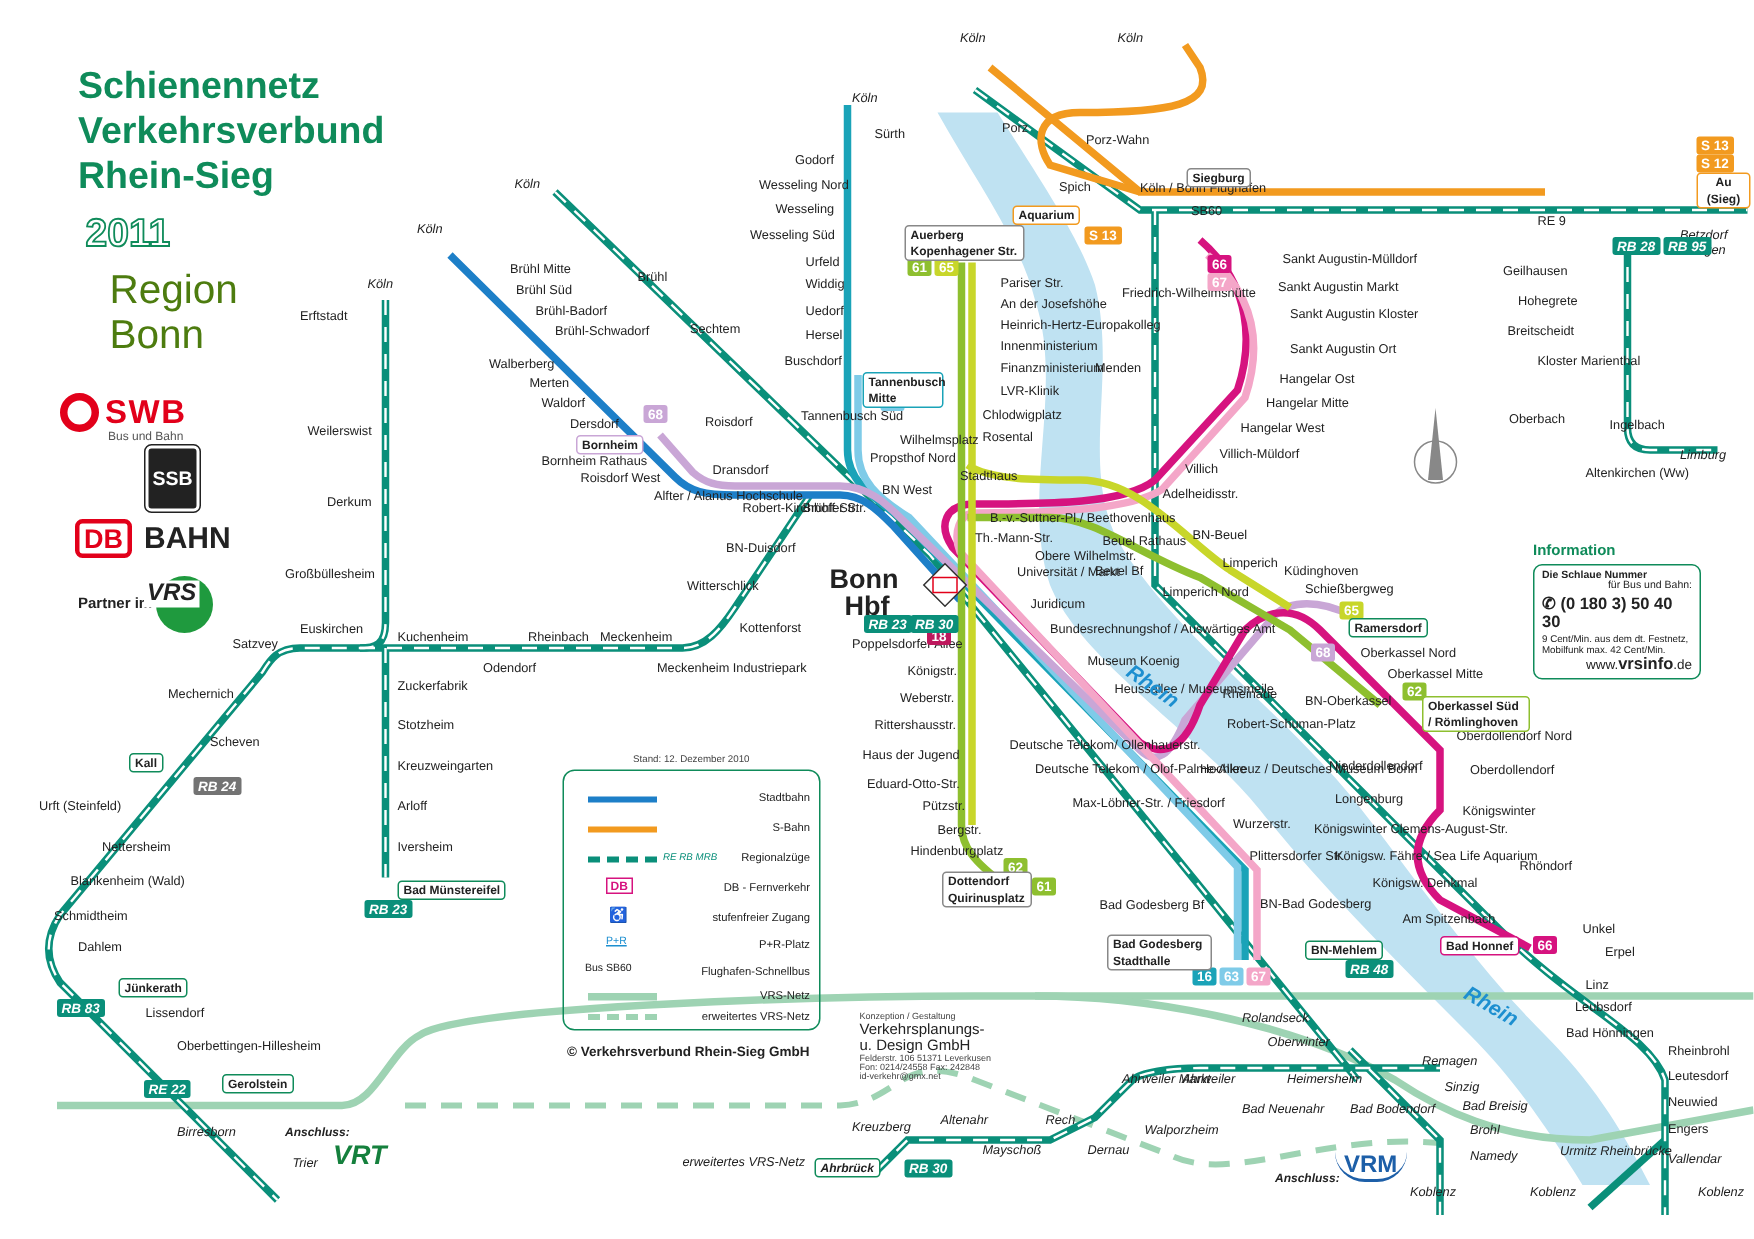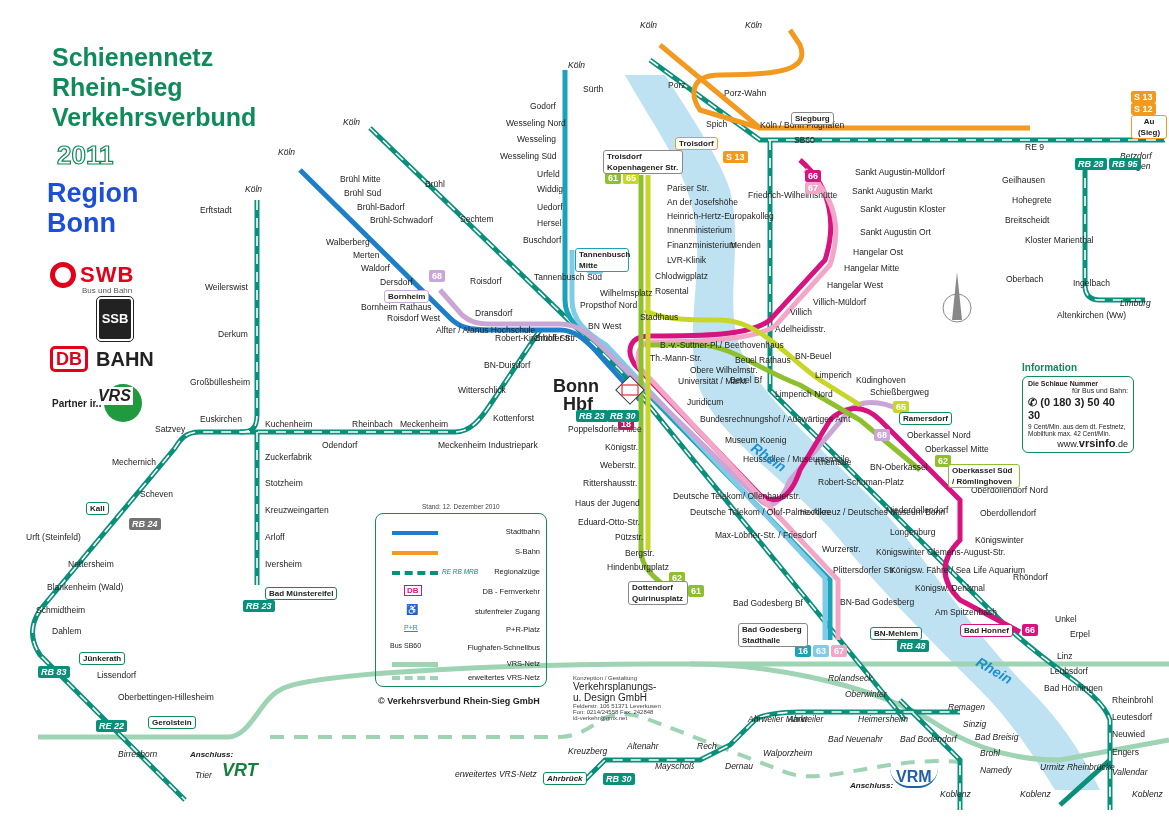--- a/index.html
+++ b/index.html
@@ -2,23 +2,23 @@
 <html><head>
 <meta charset="utf-8">
 <style>
   html,body{margin:0;padding:0;background:#fff;}
   body{width:1169px;height:826px;position:relative;overflow:hidden;font-family:"Liberation Sans",sans-serif;color:#222;}
   svg.map{position:absolute;left:0;top:0;}
   .t{font-family:"Liberation Sans",sans-serif;font-size:8.5px;fill:#222;}
   .ti{font-family:"Liberation Sans",sans-serif;font-size:8.5px;fill:#222;font-style:italic;}
   .title{position:absolute;left:52px;top:42px;color:#0f8b5a;font-weight:bold;font-size:25px;line-height:30px;}
   .year{position:absolute;left:57px;top:140px;font-size:26px;font-weight:bold;color:#fff;-webkit-text-stroke:1.2px #0f8b5a;}
-  .region{position:absolute;left:47px;top:178px;color:#1d4ed8;font-weight:bold;font-size:27px;line-height:30px;}
+  .region{position:absolute;left:73px;top:178px;color:#4d7c0f;font-weight:normal;font-size:27px;line-height:30px;}
   .logo{position:absolute;}
-  .swb{left:50px;top:262px;}
+  .swb{left:40px;top:262px;}
   .swb .mark{display:inline-block;width:26px;height:26px;border:5px solid #e2001a;border-radius:50%;box-sizing:border-box;vertical-align:middle;}
   .swb .txt{display:inline-block;color:#e2001a;font-weight:bold;font-size:22px;vertical-align:middle;margin-left:4px;letter-spacing:1px;}
   .swb .sub{position:absolute;left:32px;top:24px;font-size:8px;color:#555;white-space:nowrap;}
   .ssb{left:97px;top:297px;width:32px;height:40px;background:#222;border-radius:4px;color:#fff;font-weight:bold;font-size:13px;text-align:center;line-height:40px;border:2px solid #fff;outline:1px solid #222;}
   .dbb{left:50px;top:346px;}
   .dbb .db{display:inline-block;border:3px solid #e2001a;border-radius:5px;color:#e2001a;font-weight:bold;font-size:18px;padding:0 3px;line-height:20px;}
   .dbb .bahn{display:inline-block;font-weight:bold;font-size:20px;margin-left:8px;vertical-align:top;line-height:26px;}
   .vrs{left:52px;top:384px;}
   .vrs .p{font-size:10px;font-weight:bold;vertical-align:middle;}
   .vrs .c{display:inline-block;width:38px;height:38px;border-radius:50%;background:#1f9a3e;vertical-align:middle;position:relative;margin-left:-2px;text-align:center;}
@@ -301,22 +301,22 @@
     <text class="t" x="794" y="143" font-size="7">SB60</text>
 
     <text x="750" y="450" fill="#1d8fd0" font-size="14" font-style="italic" font-weight="bold" font-family="Liberation Sans, sans-serif" transform="rotate(35 750 450)">Rhein</text>
     <text x="975" y="665" fill="#1d8fd0" font-size="14" font-style="italic" font-weight="bold" font-family="Liberation Sans, sans-serif" transform="rotate(30 975 665)">Rhein</text>
     <text class="ti" x="455" y="777" font-size="7.5">erweitertes VRS-Netz</text>
   </g>
 </svg>
 
 <div class="title">
   <div>Schienennetz</div>
+  <div>Verkehrsverbund</div>
   <div>Rhein-Sieg</div>
-  <div>Verkehrsverbund</div>
 </div>
 <div class="year">2011</div>
 <div class="region">
   <div>Region</div>
   <div>Bonn</div>
 </div>
 
 <div class="logo swb">
   <span class="mark"></span><span class="txt">SWB</span>
   <div class="sub">Bus und Bahn</div>
@@ -364,25 +364,25 @@
 <span class="badge" style="left:1131px;top:91px;background:#f29a1f;font-style:normal">S 13</span>
 <span class="badge" style="left:1131px;top:103px;background:#f29a1f;font-style:normal">S 12</span>
 <span class="badge" style="left:723px;top:151px;background:#f29a1f;font-style:normal">S 13</span>
 
 <span class="box-st" style="left:86px;top:502px">Kall</span>
 <span class="box-st" style="left:79px;top:652px">Jünkerath</span>
 <span class="box-st" style="left:148px;top:716px">Gerolstein</span>
 <span class="box-st" style="left:265px;top:587px">Bad Münstereifel</span>
 <span class="box-st" style="left:384px;top:290px;border-color:#c9a6d6">Bornheim</span>
 <span class="box-st" style="left:575px;top:248px;border-color:#1aa3b8;width:46px;white-space:normal">Tannenbusch Mitte</span>
-<span class="box-st" style="left:603px;top:150px;border-color:#888;width:72px;white-space:normal">Troisdorf Kopenhagener Str.</span>
+<span class="box-st" style="left:603px;top:150px;border-color:#888;width:72px;white-space:normal">Auerberg Kopenhagener Str.</span>
 <span class="box-st" style="left:628px;top:581px;border-color:#888;width:52px;white-space:normal">Dottendorf Quirinusplatz</span>
 <span class="box-st" style="left:738px;top:623px;border-color:#888;width:62px;white-space:normal">Bad Godesberg Stadthalle</span>
 <span class="box-st" style="left:791px;top:112px;border-color:#888">Siegburg</span>
-<span class="box-st" style="left:675px;top:137px;border-color:#f29a1f">Troisdorf</span>
+<span class="box-st" style="left:675px;top:137px;border-color:#f29a1f">Aquarium</span>
 <span class="box-st" style="left:1131px;top:115px;border-color:#f29a1f;width:28px;white-space:normal;text-align:center">Au (Sieg)</span>
 <span class="box-st" style="left:899px;top:412px">Ramersdorf</span>
 <span class="box-st" style="left:948px;top:464px;border-color:#8ebf2f;width:64px;white-space:normal">Oberkassel Süd / Römlinghoven</span>
 <span class="box-st" style="left:960px;top:624px;border-color:#d6137f">Bad Honnef</span>
 <span class="box-st" style="left:870px;top:627px">BN-Mehlem</span>
 <span class="box-st" style="left:543px;top:772px;font-style:italic">Ahrbrück</span>
 
 <div class="info">
   <div class="h">Information</div>
   <div class="box">

